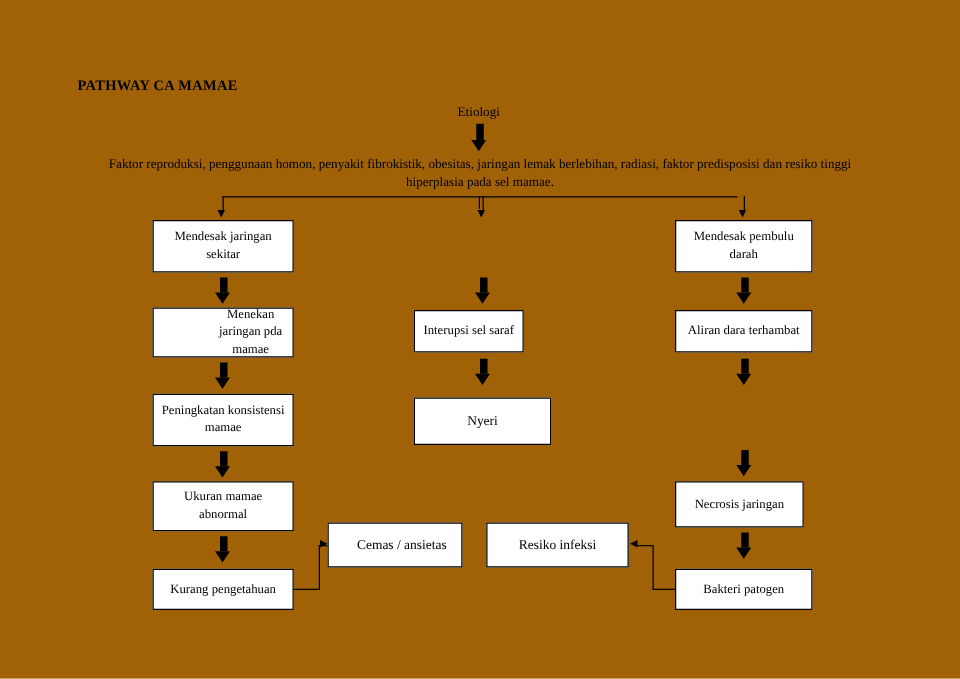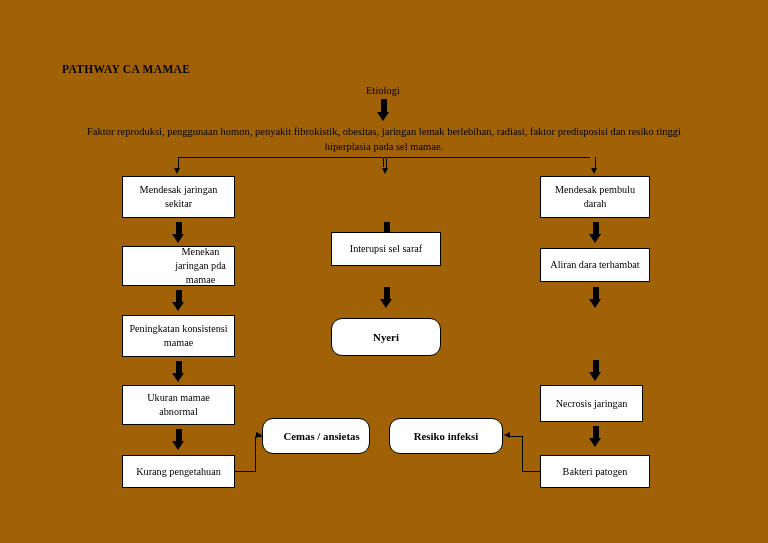--- a/index.html
+++ b/index.html
@@ -50,23 +50,22 @@
     background: #ffffff;
     display: flex;
     align-items: center;
     justify-content: center;
     text-align: center;
     font-size: 10.2px;
     line-height: 14px;
     padding: 2px 4px;
   }
   .node.bold {
-    font-weight: bold;
+    font-weight: normal;
     font-size: 10.8px;
-    border-radius: 11px;
   }
 
   
   .block-arrow {
     position: absolute;
     width: 13px;
   }
   .block-arrow .shaft {
     position: absolute;
     left: 3.5px;
@@ -185,21 +184,21 @@
   <div class="tip-right" style="left:256px; top:432.4px;"></div>
 
   <div class="node bold" style="left:262px; top:418px; width:108px; height:36px;padding-left:15px;">Cemas / ansietas</div>
 
 
   <div class="block-arrow" style="left:380px; top:222px; height:21px;">
     <span class="shaft" style="height:12px;"></span>
     <span class="head" style="top:12px;"></span>
   </div>
 
-  <div class="node" style="left:331px; top:232px; width:110px; height:34px;">Interupsi sel saraf</div>
+  <div class="node" style="left:331px; top:248px; width:88px; height:34px;">Interupsi sel saraf</div>
 
   <div class="block-arrow" style="left:380px; top:287px; height:21px;">
     <span class="shaft" style="height:12px;"></span>
     <span class="head" style="top:12px;"></span>
   </div>
 
   <div class="node bold" style="left:331px; top:318px; width:110px; height:38px;">Nyeri</div>
 
   <div class="node" style="left:540px; top:176px; width:110px; height:42px;">Mendesak pembulu darah</div>
 

